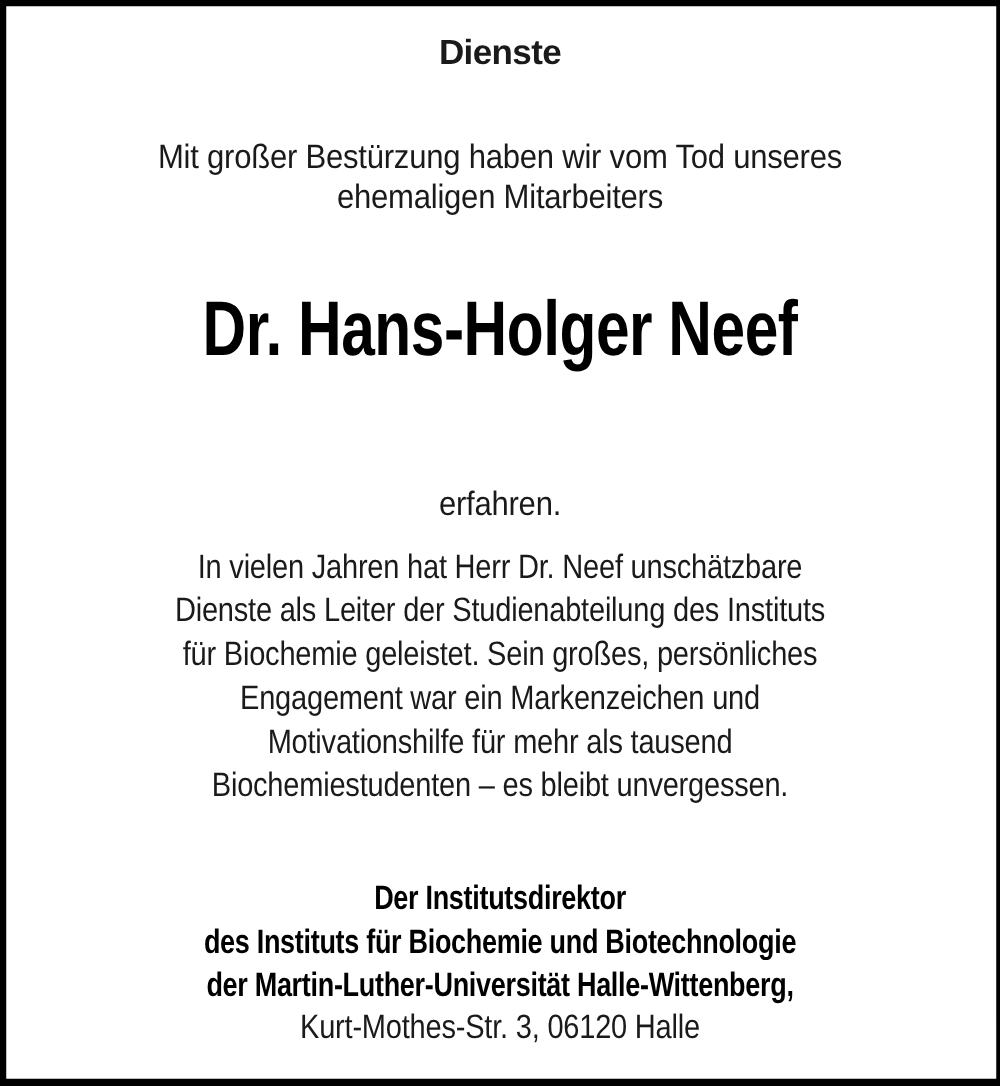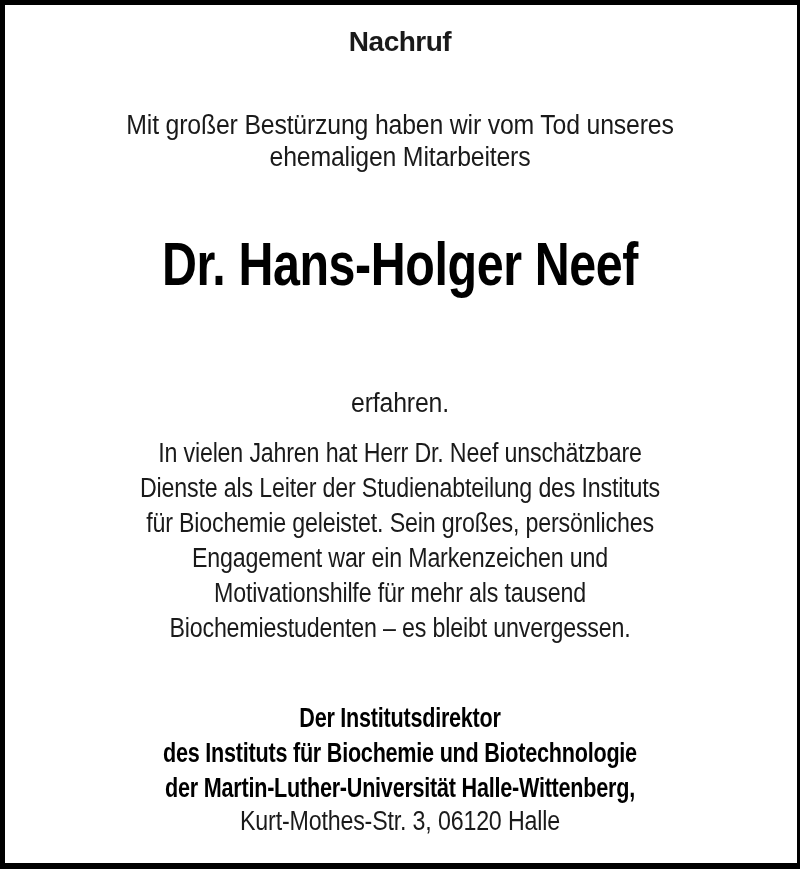--- a/index.html
+++ b/index.html
@@ -78,21 +78,21 @@
       transform: scaleX(0.86);
       transform-origin: center;
       letter-spacing: -0.2px;
     }
   </style>
 </head>
 <body>
 
 <div class="frame"></div>
 
-<div class="line title">Nachruf</div>
+<div class="line title">Dienste</div>
 
 <div class="line intro" style="top:110px;">Mit großer Bestürzung haben wir vom Tod unseres</div>
 <div class="line intro" style="top:142px;">ehemaligen Mitarbeiters</div>
 
 <div class="line name">Dr. Hans-Holger Neef</div>
 
 <div class="line intro" style="top:388px;">erfahren.</div>
 
 <div class="line body-text" style="top:438px;">In vielen Jahren hat Herr Dr. Neef unschätzbare</div>
 <div class="line body-text" style="top:473px;">Dienste als Leiter der Studienabteilung des Instituts</div>

